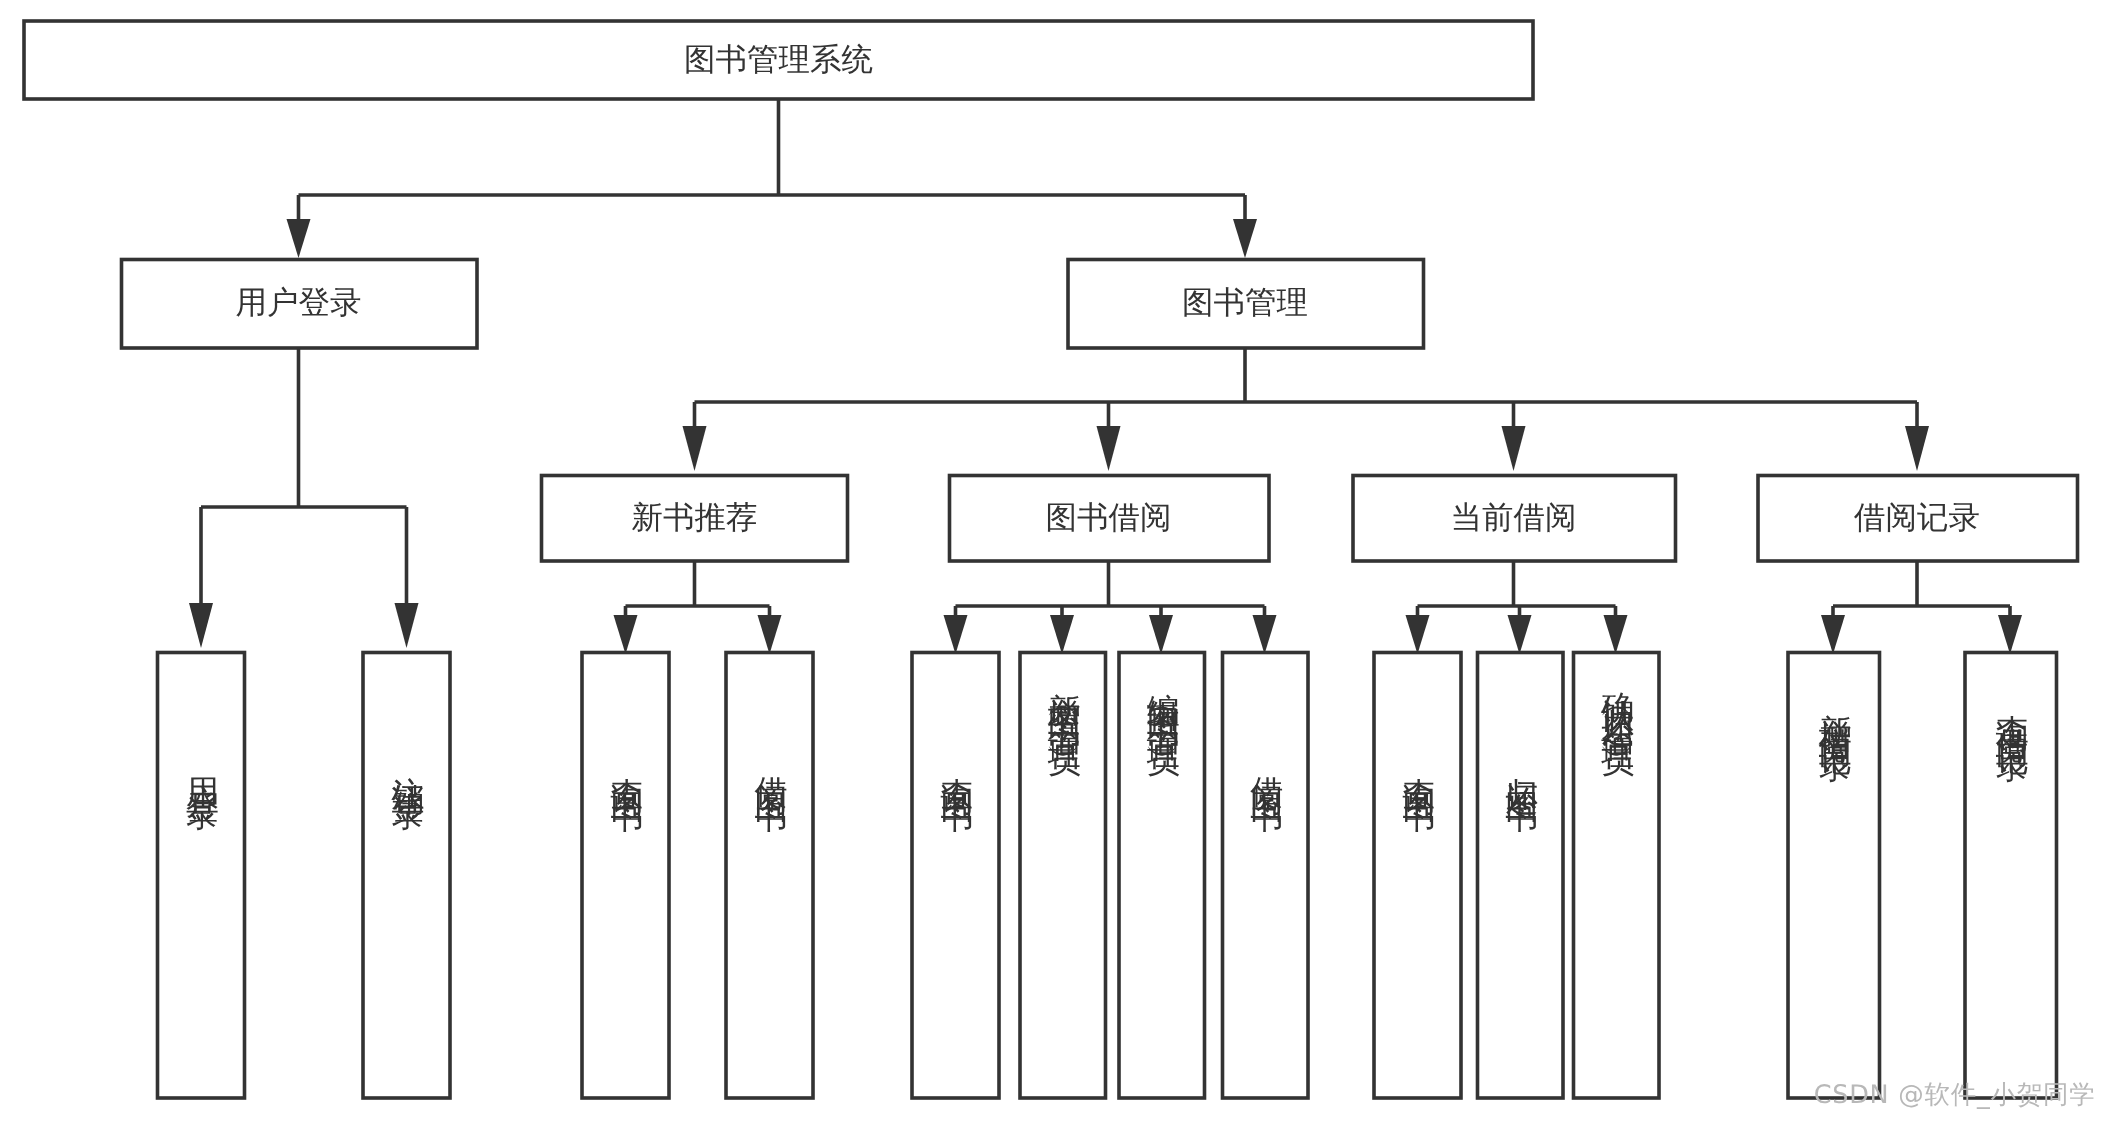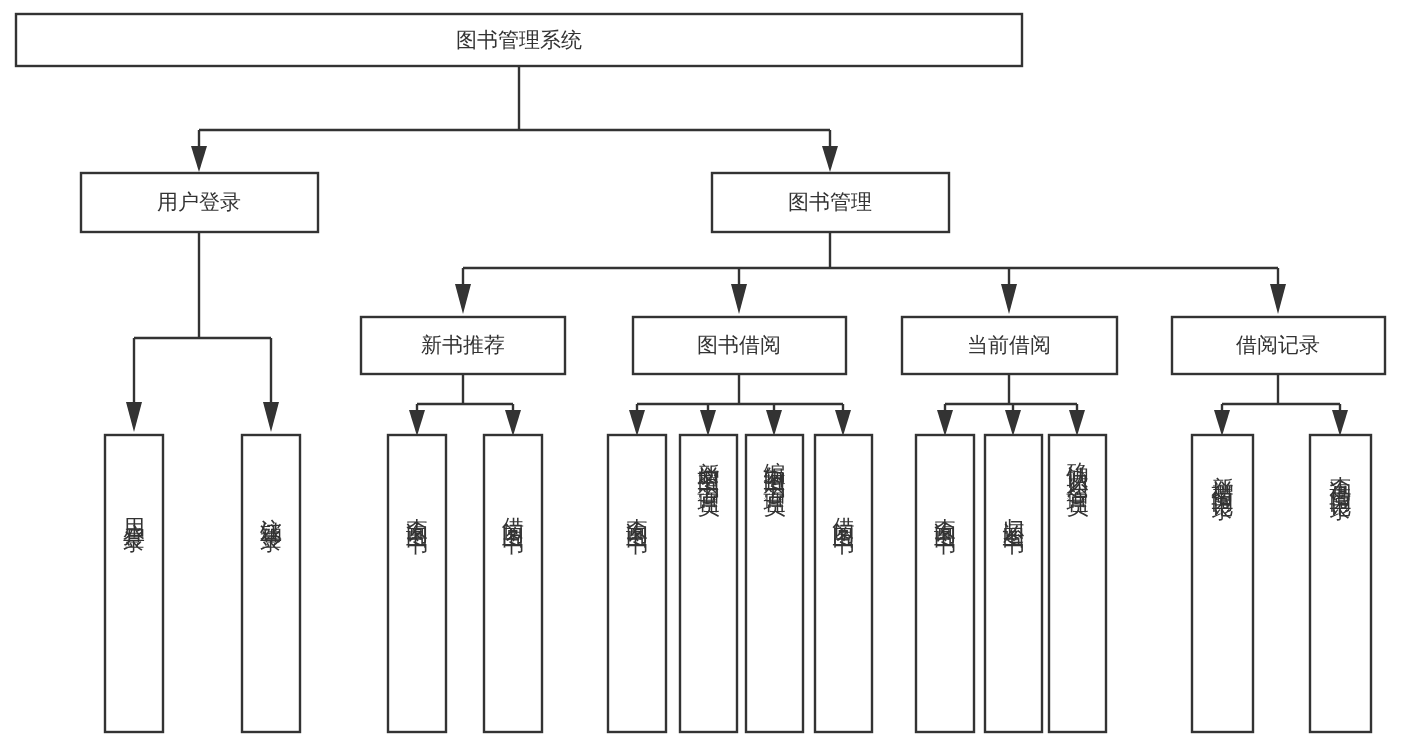--- a/index.html
+++ b/index.html
@@ -270,14 +270,15 @@
   <div class="leaf-label-wrap" style="left:1049px; top:444px; width:57px;">
     <span class="leaf-label">确认归还（管理员）</span>
   </div>
   <div class="leaf-label-wrap" style="left:1192px; top:458px; width:61px;">
     <span class="leaf-label">新增借阅记录</span>
   </div>
   <div class="leaf-label-wrap" style="left:1310px; top:458px; width:61px;">
     <span class="leaf-label">查询借阅记录</span>
   </div>
 
+  <div class="watermark">CSDN @软件_小贺同学</div>
 
 </div>
 
 </body></html>

